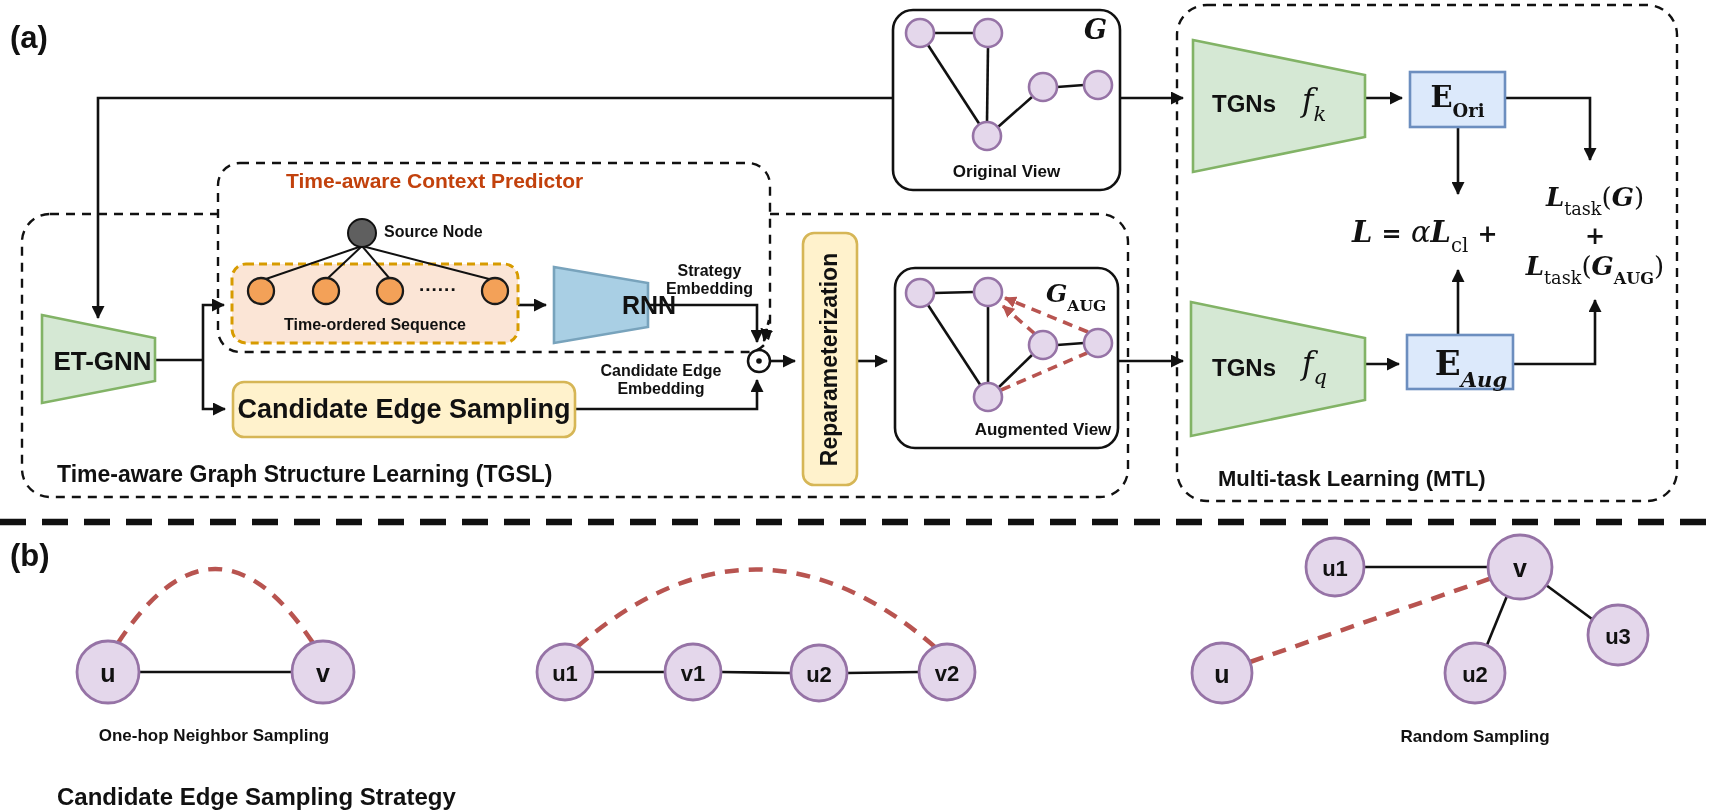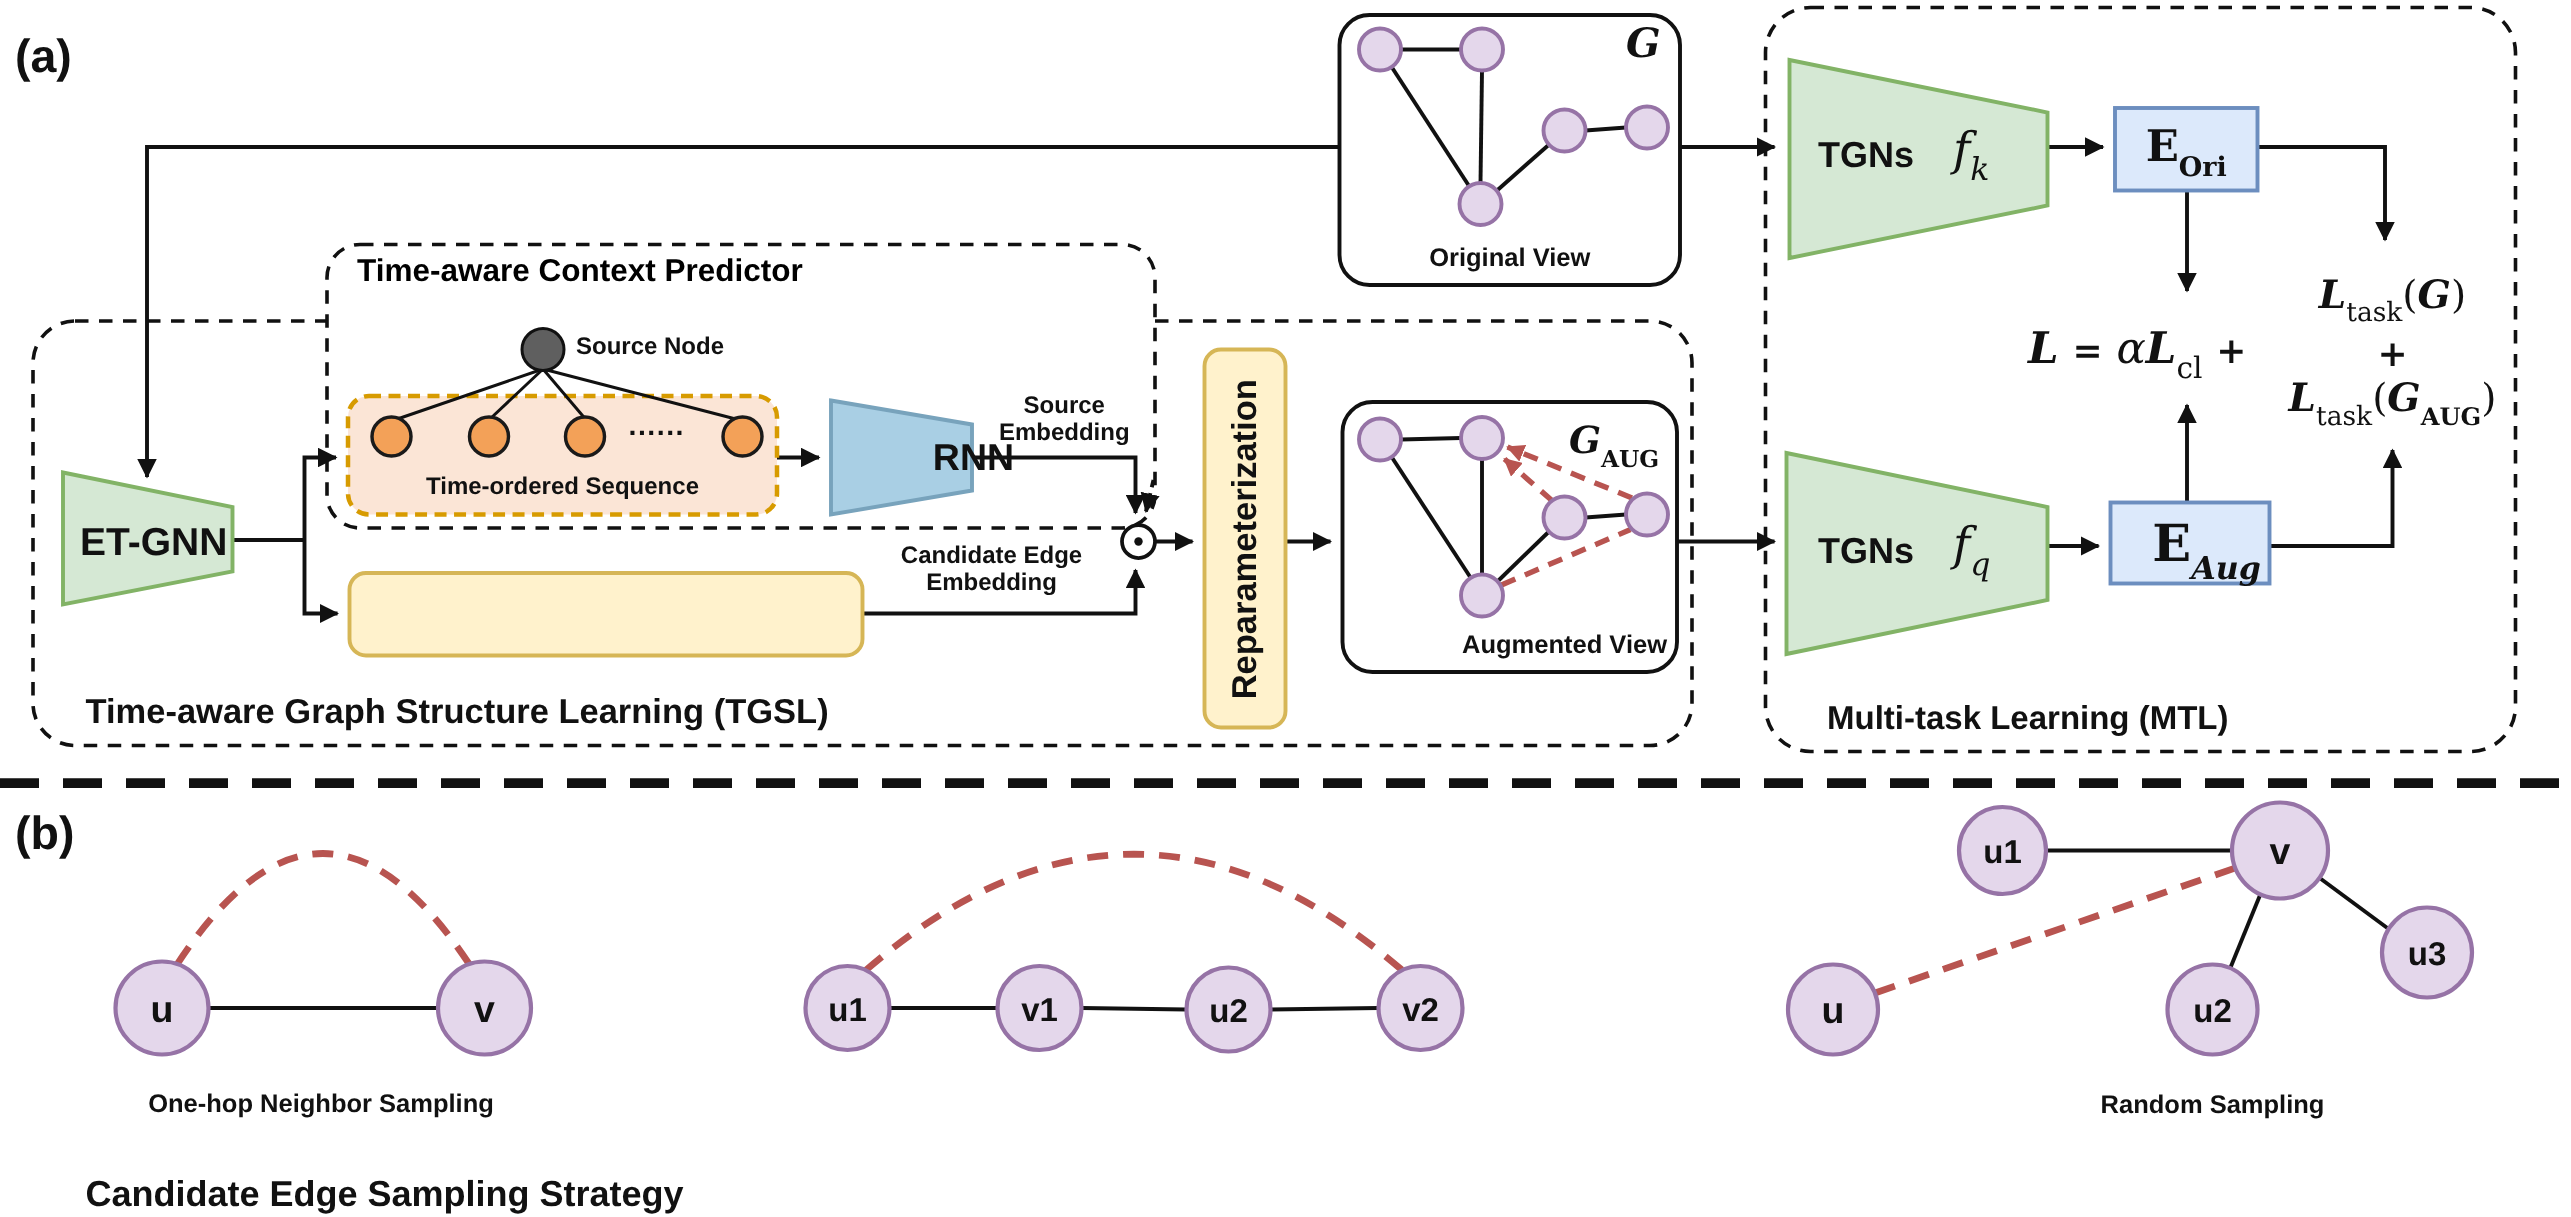--- a/index.html
+++ b/index.html
@@ -2,21 +2,21 @@
 <html><head>
 <meta charset="utf-8">
 <style>
   html,body{margin:0;padding:0;background:#fff;}
   #stage{position:relative;width:1714px;height:811px;background:#fff;overflow:hidden;
          font-family:"Liberation Sans",sans-serif;color:#111;}
   #diagram-svg{position:absolute;left:0;top:0;}
   .txt{position:absolute;white-space:nowrap;}
   .b{font-weight:bold;}
   .center{text-align:center;}
-  .gray{color:#000000;}
+  .gray{color:#c2410c;margin-left:48px;}
   .two{white-space:normal;line-height:1.12;}
   .serif{font-family:"DejaVu Serif","Liberation Serif",serif;}
   .it{font-style:italic;}
   sub.s1{font-size:0.62em;position:relative;top:0.18em;font-weight:bold;}
   sub.s2{font-size:0.68em;position:relative;top:0.15em;}
   .vert{display:flex;align-items:center;justify-content:center;}
   .vert>span{transform:rotate(-90deg);transform-origin:center;}
   .nlab{font:bold 25px "Liberation Sans",sans-serif;text-anchor:middle;dominant-baseline:central;fill:#111;}
   .nlab-sm{font-size:22px;}
 </style>
@@ -179,28 +179,29 @@
 <div class="txt b" style="left:10px;top:20px;font-size:31px;">(a)</div>
 
 <div class="txt b gray" style="left:238px;top:169px;font-size:21px;">Time-aware Context Predictor</div>
 <div class="txt b" style="left:384px;top:223px;font-size:16px;">Source Node</div>
 <div class="txt b" style="left:419px;top:274px;font-size:19px;letter-spacing:1px;">......</div>
 <div class="txt b center" style="left:242px;top:316px;width:266px;font-size:16px;">Time-ordered Sequence</div>
 <div class="txt b center" style="left:42px;top:346px;width:121px;font-size:26px;">ET-GNN</div>
 <div class="txt b center" style="left:554px;top:291px;width:94px;font-size:25px;padding-left:48px;">RNN</div>
 
 <div class="txt b center two" style="left:647px;top:262px;width:125px;font-size:16px;">
-  <span>Source</span><br>
+  <span>Strategy</span><br>
   <span>Embedding</span>
 </div>
 <div class="txt b center two" style="left:578px;top:362px;width:166px;font-size:16px;">
   <span>Candidate Edge</span><br>
   <span>Embedding</span>
 </div>
 
+<div class="txt b center" style="left:233px;top:394px;width:342px;font-size:27px;">Candidate Edge Sampling</div>
 <div class="txt b vert" style="left:803px;top:233px;width:54px;height:252px;font-size:23px;">
   <span>Reparameterization</span>
 </div>
 <div class="txt b" style="left:57px;top:461px;font-size:23px;">Time-aware Graph Structure Learning (TGSL)</div>
 
 <div class="txt b center" style="left:893px;top:162px;width:227px;font-size:17px;">Original View</div>
 <div class="txt serif it b" style="left:1084px;top:14px;font-size:27px;">G</div>
 <div class="txt b center" style="left:943px;top:420px;width:200px;font-size:17px;">Augmented View</div>
 <div class="txt serif" style="left:1046px;top:279px;font-size:25px;">
   <span class="it b">G</span><sub class="s1">AUG</sub>

